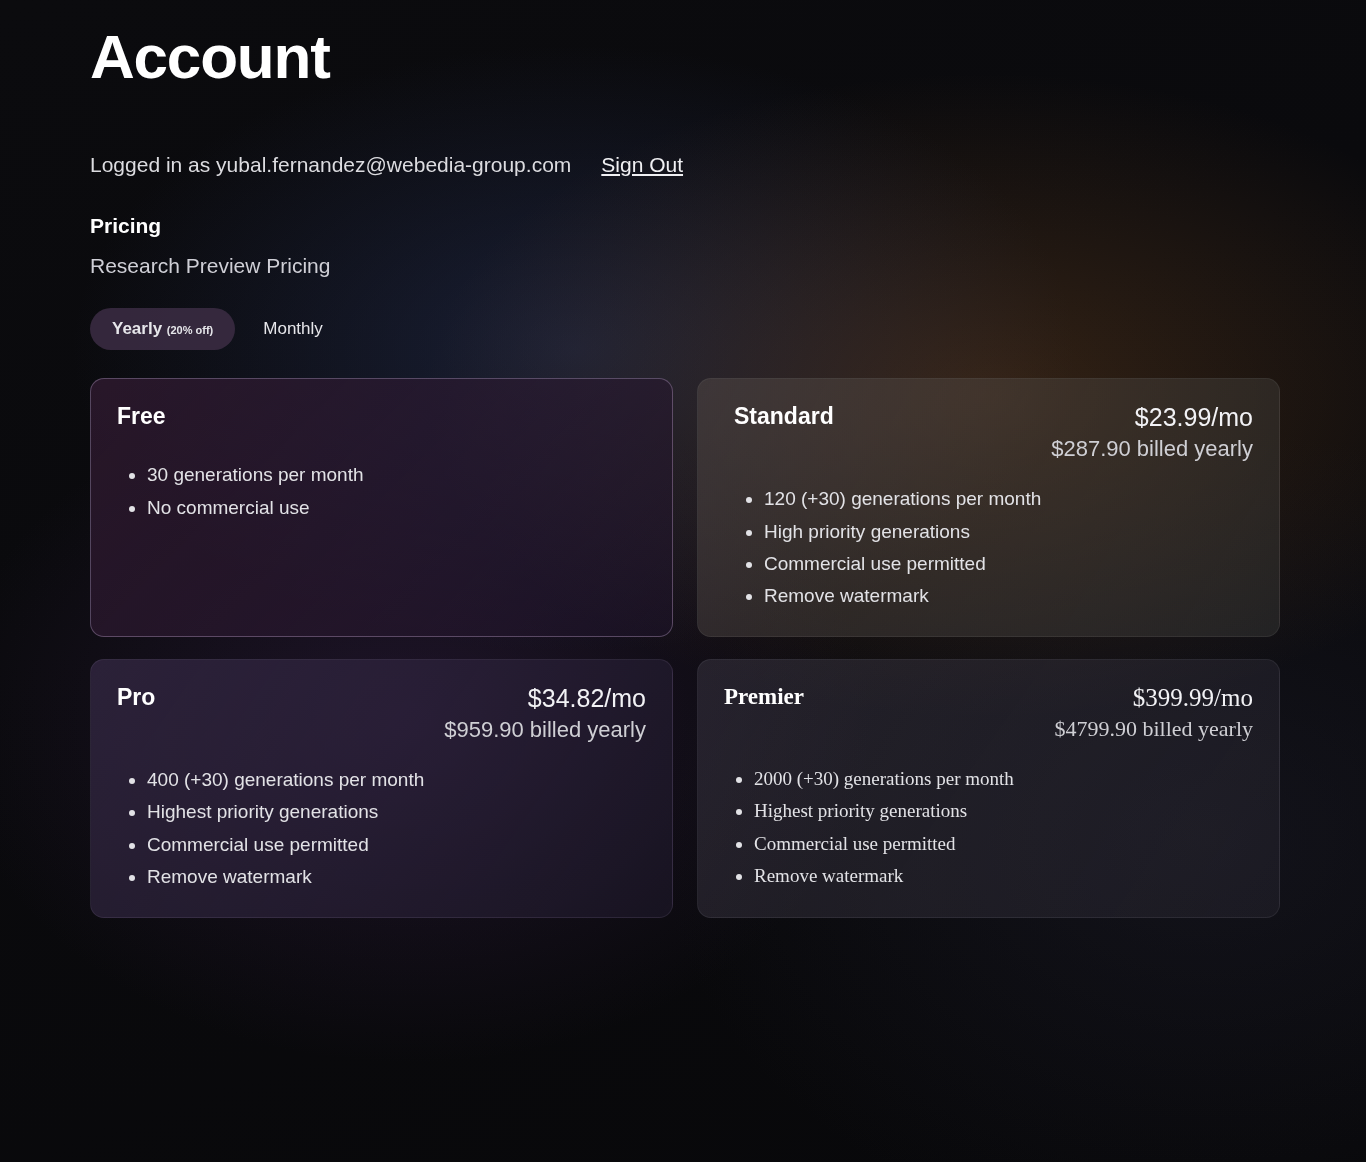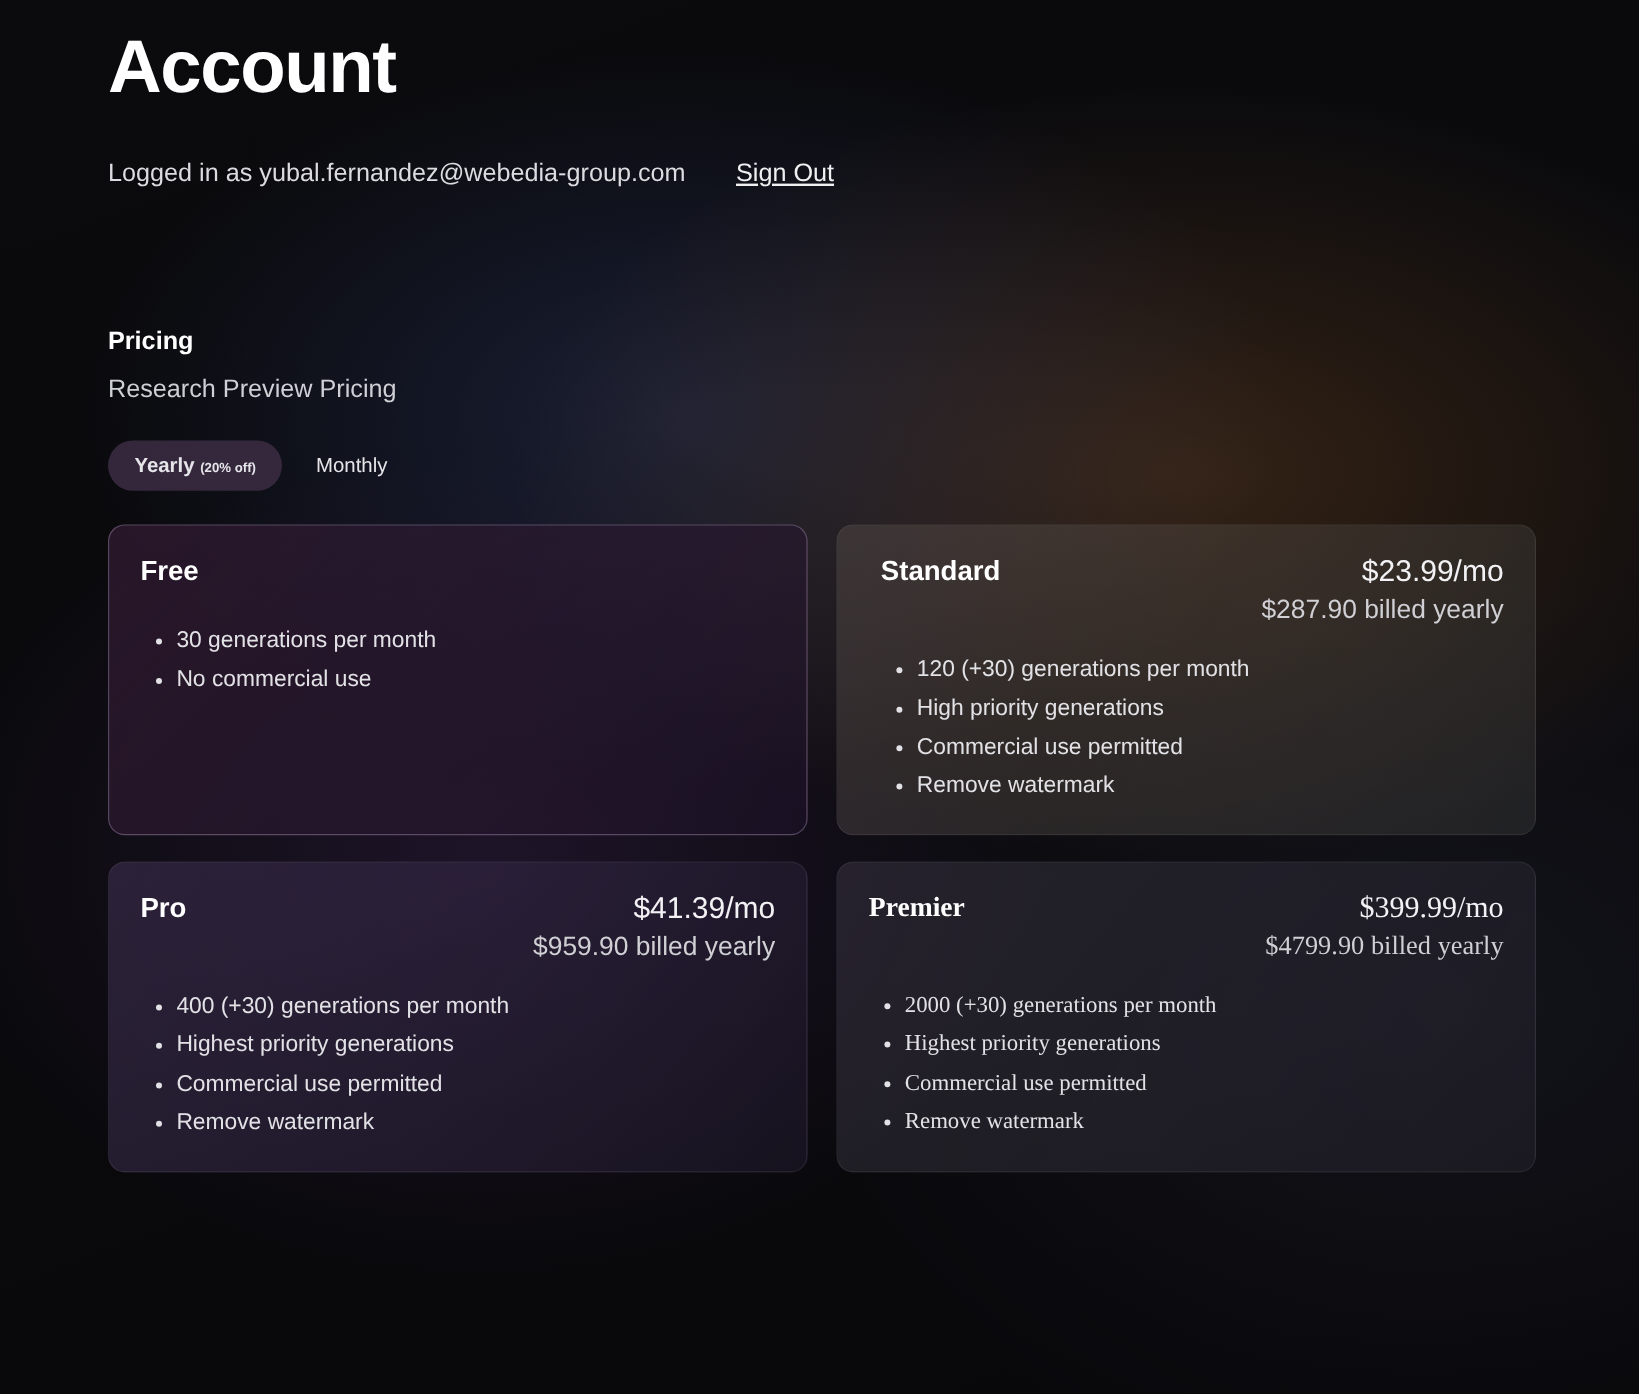--- a/index.html
+++ b/index.html
@@ -32,46 +32,46 @@
   h1.title {
     font-size: 62px;
     line-height: 1.05;
     font-weight: bold;
     margin: 0;
     padding-top: 24px;
     letter-spacing: -1.2px;
     color: #ffffff;
   }
   .loginline {
-    margin-top: 44px;
+    margin-top: 64px;
     font-size: 21px;
     color: #dcdce0;
     display: flex;
     align-items: center;
-    gap: 42px;
+    gap: 30px;
   }
   .loginline .signout {
     text-decoration: underline;
     color: #f0f0f3;
     cursor: pointer;
   }
   .section-title {
     font-size: 21px;
     font-weight: bold;
     color: #ffffff;
   }
   .usage { margin-top: 72px; }
   .usage-lines {
     margin-top: 18px;
     font-size: 21px;
     line-height: 1.52;
     color: #dcdce0;
   }
   .usage-lines b { color: #ffffff; font-weight: bold; }
-  .pricing { margin-top: 116px; }
+  .pricing { margin-top: 37px; }
   .pricing-sub {
     margin-top: 16px;
     font-size: 21px;
     color: #cfcfd6;
   }
   .toggle {
     margin-top: 30px;
     display: flex;
     align-items: center;
     gap: 6px;
@@ -210,21 +210,21 @@
             <li>High priority generations</li>
             <li>Commercial use permitted</li>
             <li>Remove watermark</li>
           </ul>
         </div>
 
         <div class="card pro">
           <div class="card-head">
             <div class="card-name">Pro</div>
             <div class="card-price-wrap">
-              <div class="card-price">$41.39/mo</div>
+              <div class="card-price">$34.82/mo</div>
               <div class="card-billed">$959.90 billed yearly</div>
             </div>
           </div>
           <ul class="features">
             <li>400 (+30) generations per month</li>
             <li>Highest priority generations</li>
             <li>Commercial use permitted</li>
             <li>Remove watermark</li>
           </ul>
         </div>

